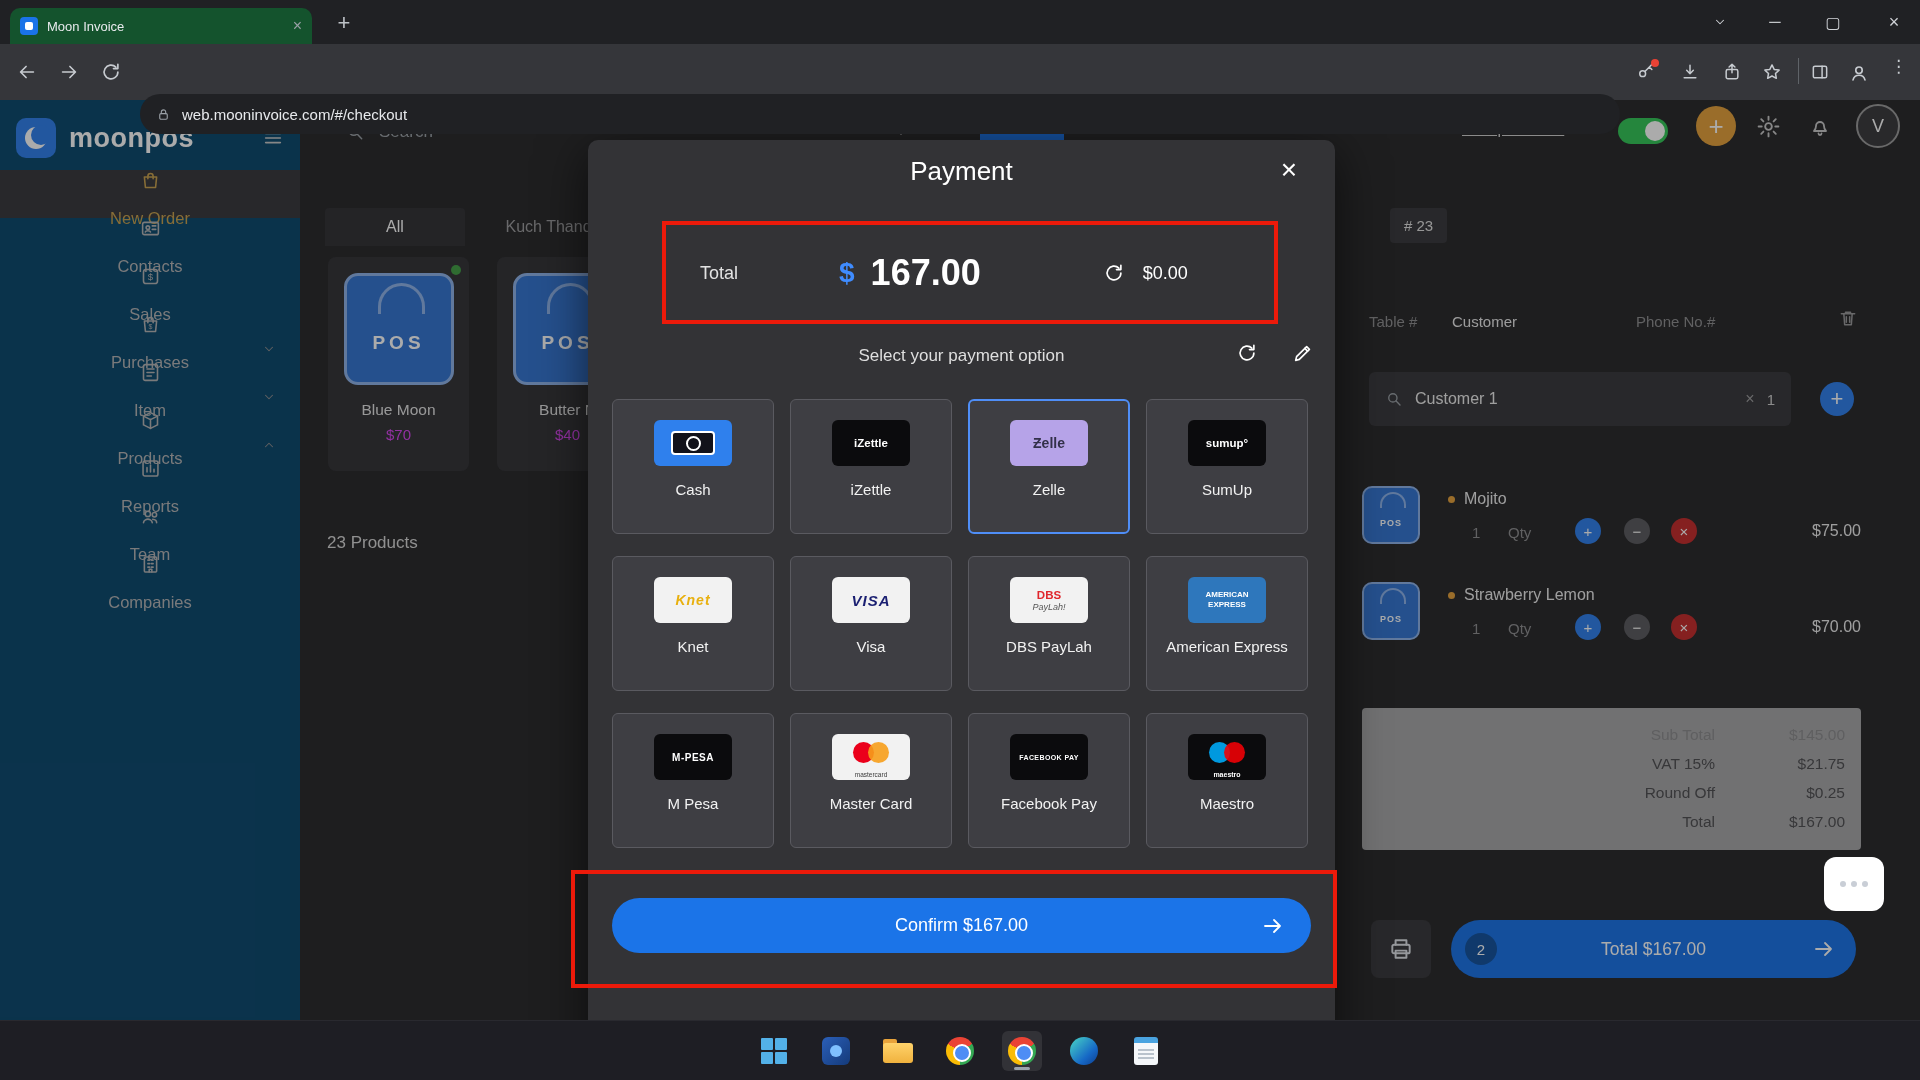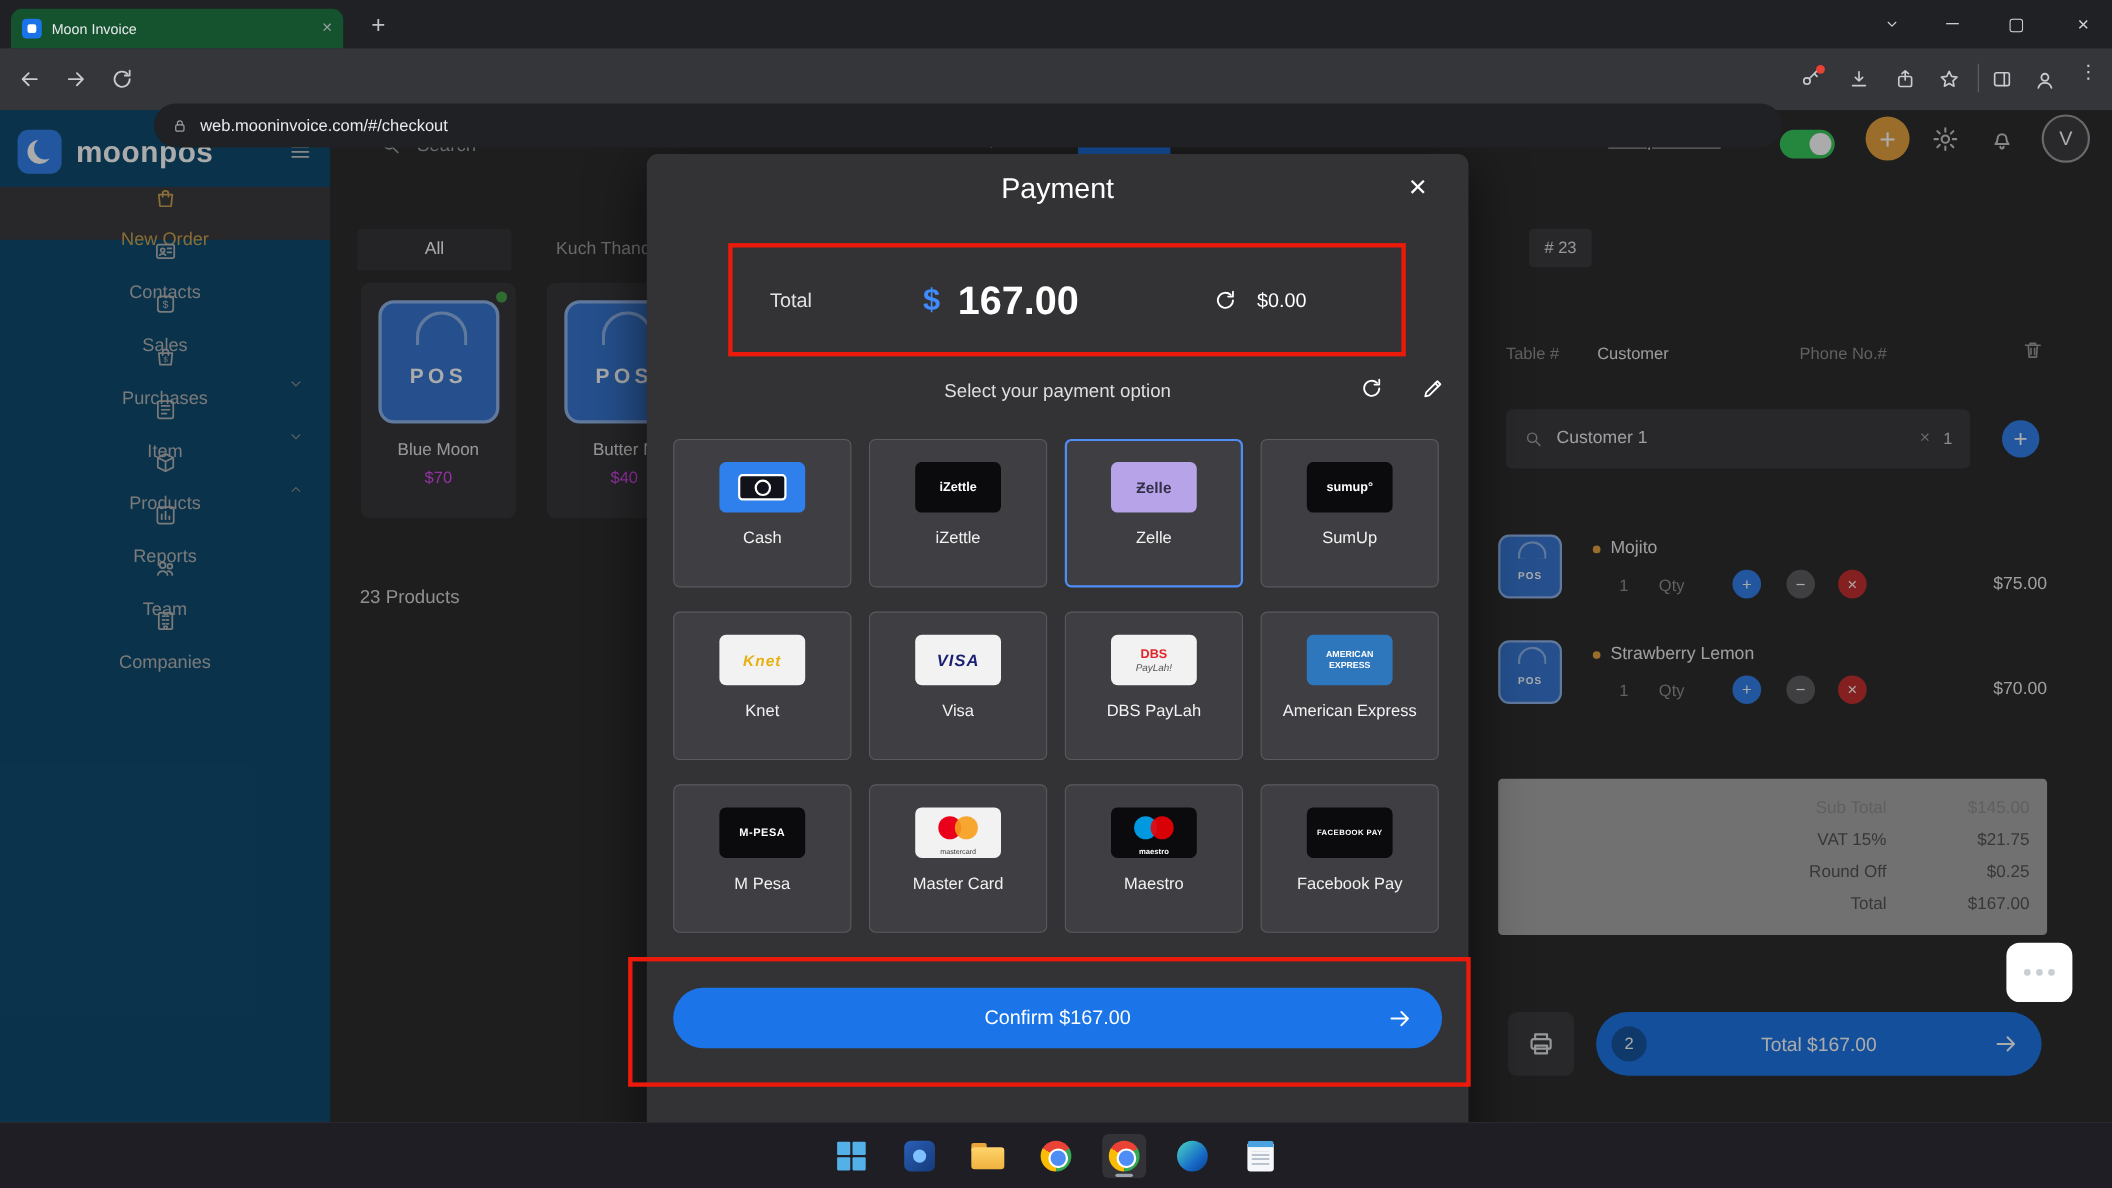--- a/index.html
+++ b/index.html
@@ -607,30 +607,30 @@
           </span>
         <span class="tile-label">M Pesa</span>
       </div>
       <div class="tile">
         <span class="pm-icon pm-white pm-circles pm-mc">
             <span>mastercard</span>
           </span>
         <span class="tile-label">Master Card</span>
       </div>
       <div class="tile">
+        <span class="pm-icon pm-black pm-fbpay">
+            <span>FACEBOOK PAY</span>
+          </span>
+        <span class="tile-label">Facebook Pay</span>
+      </div>
+      <div class="tile">
         <span class="pm-icon pm-black pm-circles pm-maestro">
             <span>maestro</span>
           </span>
         <span class="tile-label">Maestro</span>
-      </div>
-      <div class="tile">
-        <span class="pm-icon pm-black pm-fbpay">
-            <span>FACEBOOK PAY</span>
-          </span>
-        <span class="tile-label">Facebook Pay</span>
       </div>
     </div>
 
     <div class="m-confirm">
       <span>Confirm $167.00</span>
       <span class="arr">
           <svg width="24" height="24" viewBox="0 0 24 24">
             <path d="M4 12h15M13 6l6 6-6 6"></path>
           </svg>
         </span>

